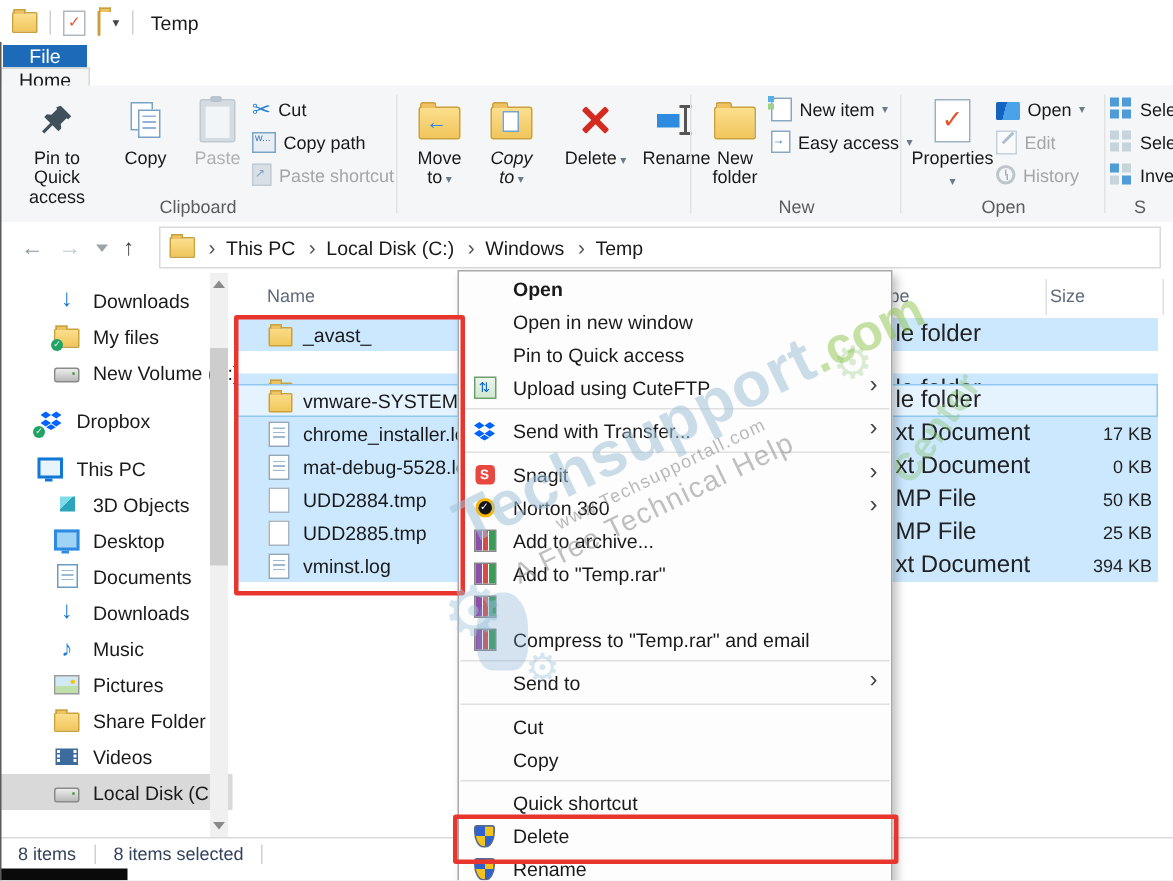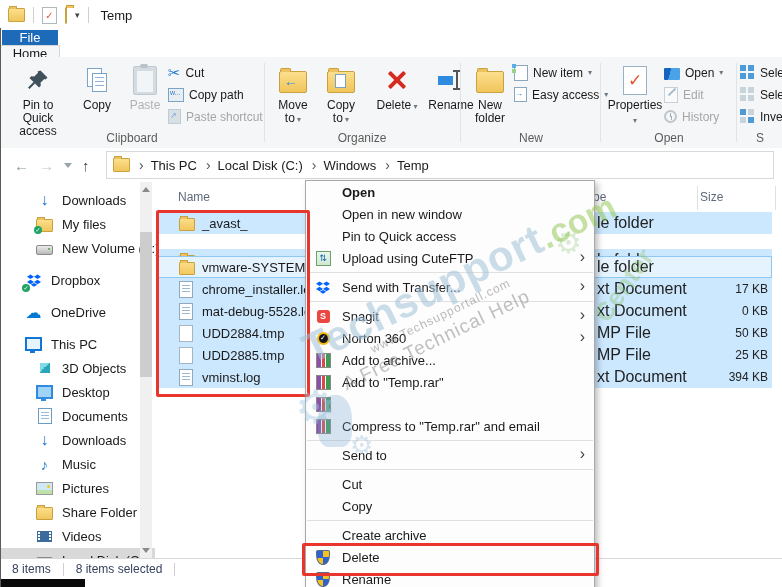--- a/index.html
+++ b/index.html
@@ -261,40 +261,39 @@
     <div class="rgsep" style="left:264px;"></div>
 
     <div class="rgroup" style="left:266px;width:192px;">
       <div class="bigbtns">
         <div class="bb" style="width:40px;">
           <span class="bicon">
               <span class="ic-folderbig ic-moveto"></span>
             </span>
           <span class="blabel dd">Move to</span>
         </div>
-        <div class="bb" style="width:40px;">
+        <div class="bb" style="width:40px;font-style:italic;">
           <span class="bicon">
               <span class="ic-folderbig ic-copyto"></span>
             </span>
           <span class="blabel dd">Copy to</span>
         </div>
         <div class="bb" style="width:44px;margin-left:6px;">
           <span class="bicon">
               <span class="ic-delx"></span>
             </span>
           <span class="blabel dd">Delete</span>
         </div>
         <div class="bb" style="width:48px;">
           <span class="bicon">
               <span class="ic-ren"></span>
             </span>
           <span class="blabel">Rename</span>
         </div>
       </div>
-      <div class="rglabel">Organize</div>
     </div>
     <div class="rgsep" style="left:460px;"></div>
 
     <div class="rgroup" style="left:462px;width:138px;">
       <div class="bigbtns">
         <div class="bb" style="width:42px;">
           <span class="bicon">
               <span class="ic-folderbig"></span>
             </span>
           <span class="blabel">New folder</span>
@@ -407,24 +406,20 @@
         </div>
       <div class="sitem ind0 gap">
           <span class="sic badge">
             <svg width="14" height="13" viewBox="0 0 24 21">
               <path fill="#0062ff" d="M6 0l6 4-6 4-6-4zm12 0l6 4-6 4-6-4zM6 9l6 4-6 4-6-4zm12 0l6 4-6 4-6-4zM6.5 17.8l5.5 3.2 5.5-3.2-5.5-3.2z"></path>
             </svg>
           </span>
           <span class="slabel">Dropbox</span>
         </div>
       <div class="sitem ind0 gap">
-          <span class="sic si-cloud"></span>
-          <span class="slabel">OneDrive</span>
-        </div>
-      <div class="sitem ind0 gap">
           <span class="sic">
             <span class="si-pc"></span>
           </span>
           <span class="slabel">This PC</span>
         </div>
       <div class="sitem ind1">
           <span class="sic">
             <span class="si-cube"></span>
           </span>
           <span class="slabel">3D Objects</span>
@@ -640,21 +635,21 @@
         <span class="mic"></span>
         <span class="mil">Cut</span>
       </div>
     <div class="mi">
         <span class="mic"></span>
         <span class="mil">Copy</span>
       </div>
     <div class="msep"></div>
     <div class="mi">
         <span class="mic"></span>
-        <span class="mil">Create archive</span>
+        <span class="mil">Quick shortcut</span>
       </div>
     <div class="mi">
         <span class="mic">
           <span class="mic-shield"></span>
         </span>
         <span class="mil">Delete</span>
       </div>
     <div class="mi">
         <span class="mic">
           <span class="mic-shield"></span>

